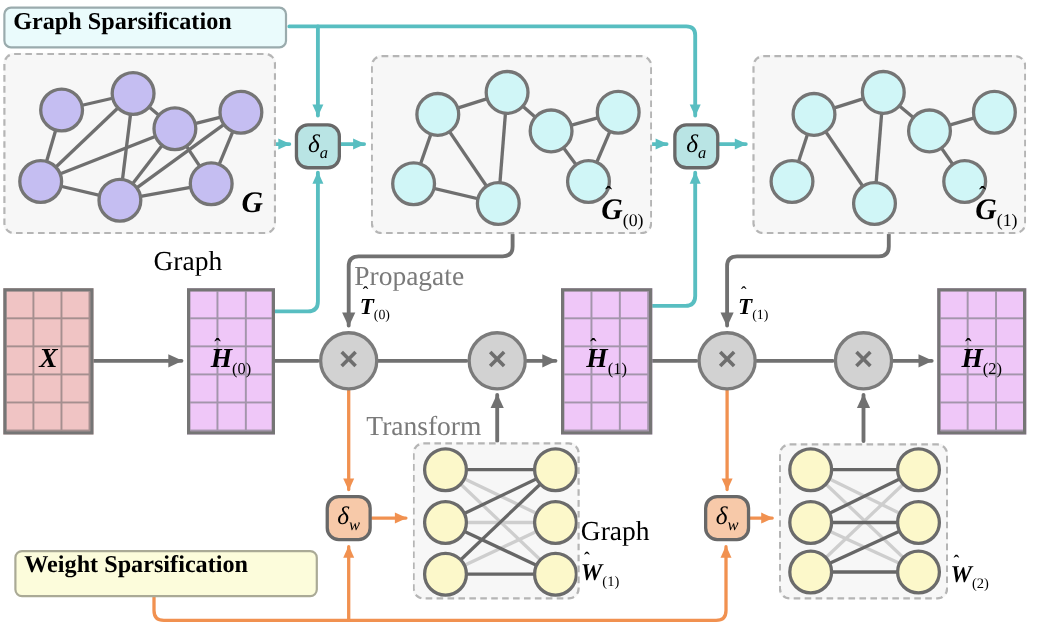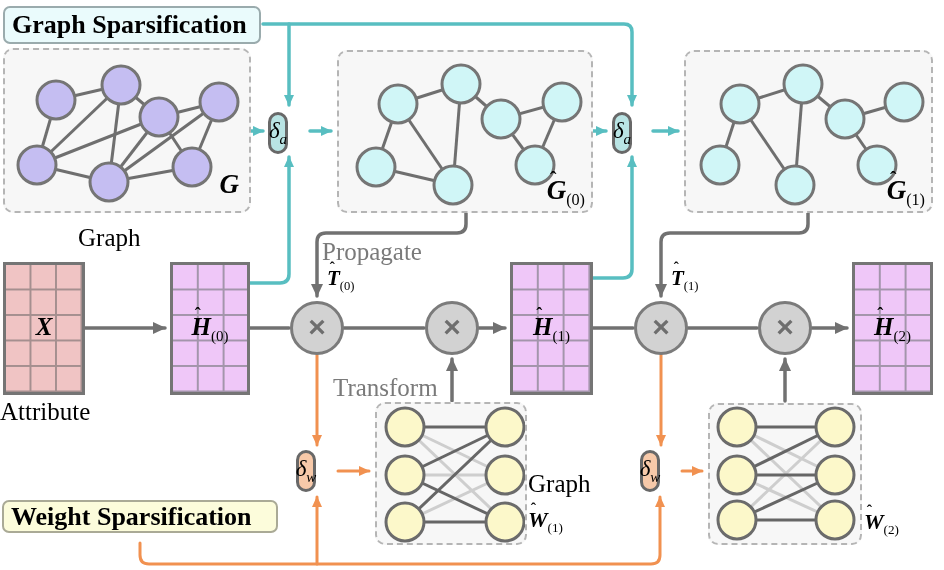--- a/index.html
+++ b/index.html
@@ -1,20 +1,20 @@
 <!DOCTYPE html>
 <html><head>
 <meta charset="utf-8">
 <style>
   html,body{margin:0;padding:0;background:#fff}
   .stage{position:relative;width:944px;height:570px;background:#fff;overflow:hidden;
          font-family:"Liberation Serif",serif;color:#000}
   #wires{position:absolute;left:0;top:0;pointer-events:none}
   .banner{position:absolute;background:#eafbfc;border:2px solid #9aabad;border-radius:7px;
-          font-weight:bold;font-size:26px;line-height:1;display:flex;align-items:center;
+          font-weight:bold;font-size:22px;line-height:1;display:flex;
           padding:0 7px;box-sizing:border-box;white-space:nowrap}
   .banner.yellow{background:#fcfcdb;border-color:#aaaa96}
   .dashedbox{position:absolute;background:#f7f7f7;border:2px dashed #b5b5b5;border-radius:10px;
              box-sizing:border-box}
   .dashedbox svg{position:absolute;left:0;top:0}
   .glabel{position:absolute;font-style:italic;font-weight:bold;font-size:27px;line-height:1}
   sub{font-style:normal;font-weight:normal;font-size:0.6em}
   .mathlabel{position:relative;display:inline-block;font-style:italic;font-weight:bold;line-height:1}
   .hat{position:absolute;top:-0.5em;left:0.18em;font-size:0.72em;font-style:normal;font-weight:bold}
   .matrix{position:absolute;border:3px solid #757575;box-sizing:border-box;
@@ -24,27 +24,27 @@
                      linear-gradient(to bottom,#a58f8f 2px,transparent 2px);
     background-size:25.5px 100%,100% 25.5px;background-position:-2px -2px}
   .matrix.violet{background-color:#efc7f8;
     background-image:linear-gradient(to right,#a395ab 2px,transparent 2px),
                      linear-gradient(to bottom,#a395ab 2px,transparent 2px);
     background-size:25.8px 100%,100% 25.5px;background-position:-2px -2px}
   .opcircle{position:absolute;width:54px;height:54px;border-radius:50%;background:#d2d2d2;
             border:3px solid #7b7b7b;box-sizing:border-box;display:flex;align-items:center;
             justify-content:center;font-family:"Liberation Sans",sans-serif;font-weight:bold;
             font-size:30px;color:#6e6e6e;line-height:1;padding-bottom:2px}
-  .delta{position:absolute;width:20px;height:42px;border-radius:12px;border:3px solid #686868;
+  .delta{position:absolute;width:42px;height:42px;border-radius:12px;border:3px solid #686868;
          box-sizing:border-box;display:flex;align-items:center;justify-content:center;
          font-style:italic;font-size:23px;line-height:1}
   .delta sub{font-style:italic;font-size:15px}
   .delta.teal{background:#b9e4e4}
   .delta.orange{background:#f7c9a9}
-  .cap{position:absolute;font-size:25px;line-height:1.1;text-align:left;white-space:nowrap}
+  .cap{position:absolute;font-size:25px;line-height:1.1;text-align:right;white-space:nowrap}
   .cap.gray{color:#7a7a7a;text-align:left}
   .tlab{position:absolute;font-size:21px}
   .wlab{position:absolute;font-size:22px}
 </style>
 </head>
 <body>
 
 <div class="stage">
 
   <svg id="wires" width="944" height="570" viewBox="0 0 944 570">
@@ -223,21 +223,21 @@
         <circle cx="125" cy="22" r="19"></circle>
           <circle cx="125" cy="70" r="19"></circle>
           <circle cx="125" cy="115" r="19"></circle>
       </g>
     </svg>
   </div>
 
   <div class="banner" style="left:3px;top:6px;width:258px;height:38px">
       <span>Graph Sparsification</span>
     </div>
-  <div class="banner yellow" style="left:2px;top:500px;width:276px;height:33px">
+  <div class="banner yellow" style="left:13px;top:500px;width:276px;height:43px">
       <span>Weight Sparsification</span>
     </div>
 
   <div class="matrix pink" style="left:3px;top:262px;width:82px;height:133px">
     <span class="mathlabel"><span class="hat"></span><span>X</span><sub></sub></span>
   </div>
   <div class="matrix violet" style="left:170px;top:262px;width:80px;height:133px">
     <span class="mathlabel"><span class="hat">ˆ</span><span>H</span><sub>(0)</sub></span>
   </div>
   <div class="matrix violet" style="left:510px;top:262px;width:83px;height:133px">
@@ -267,21 +267,20 @@
       <span><span>δ</span><sub>a</sub></span>
     </div>
   <div class="delta orange" style="left:296px;top:450px">
       <span><span>δ</span><sub>w</sub></span>
     </div>
   <div class="delta orange" style="left:640px;top:450px">
       <span><span>δ</span><sub>w</sub></span>
     </div>
 
   <div class="cap" style="left:78px;top:224px;width:124px">Graph</div>
-  <div class="cap" style="left:0px;top:398px;width:148px">Attribute</div>
   <div class="cap gray" style="left:333px;top:374px">Transform</div>
   <div class="cap gray" style="left:322px;top:238px">Propagate</div>
   <div class="cap" style="left:528px;top:470px">Graph</div>
 
   <div class="tlab" style="left:327px;top:266px"><span class="mathlabel"><span class="hat">ˆ</span><span>T</span><sub>(0)</sub></span></div>
   <div class="tlab" style="left:671px;top:266px"><span class="mathlabel"><span class="hat">ˆ</span><span>T</span><sub>(1)</sub></span></div>
   <div class="wlab" style="left:528px;top:507px"><span class="mathlabel"><span class="hat">ˆ</span><span>W</span><sub>(1)</sub></span></div>
   <div class="wlab" style="left:864px;top:509px"><span class="mathlabel"><span class="hat">ˆ</span><span>W</span><sub>(2)</sub></span></div>
 
 </div>

